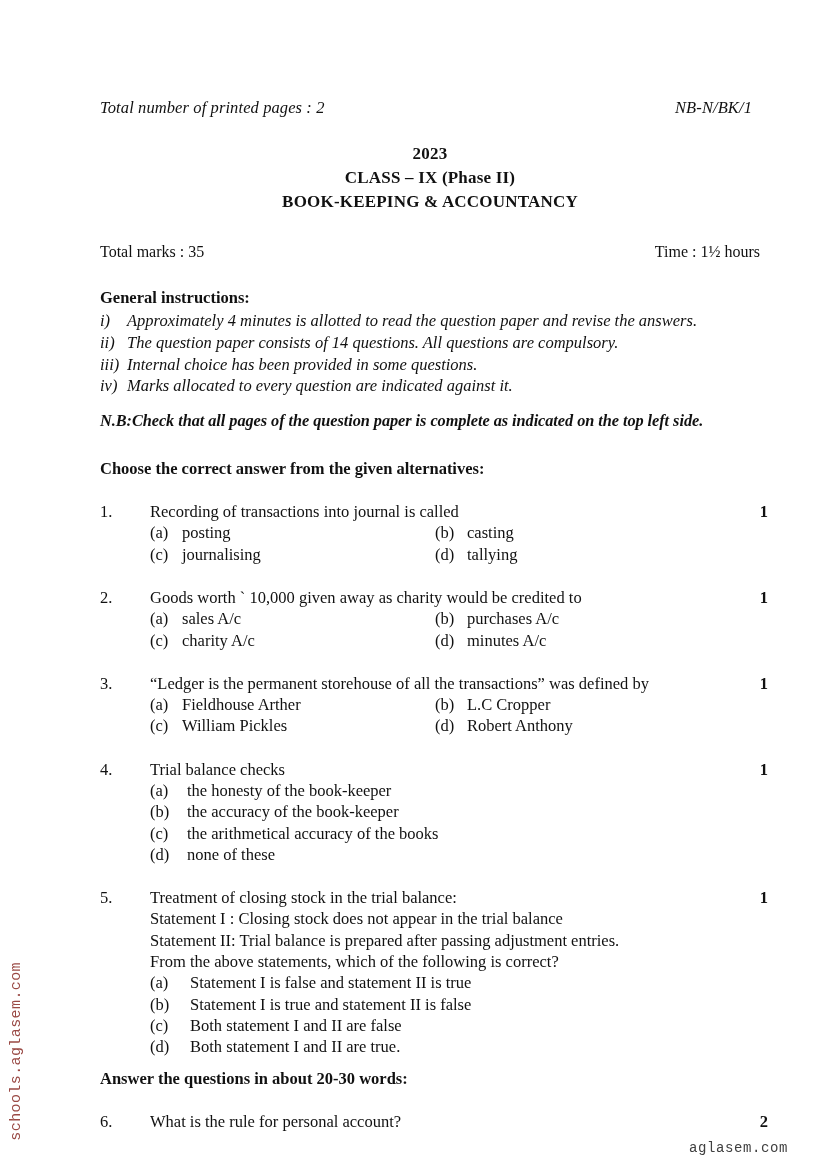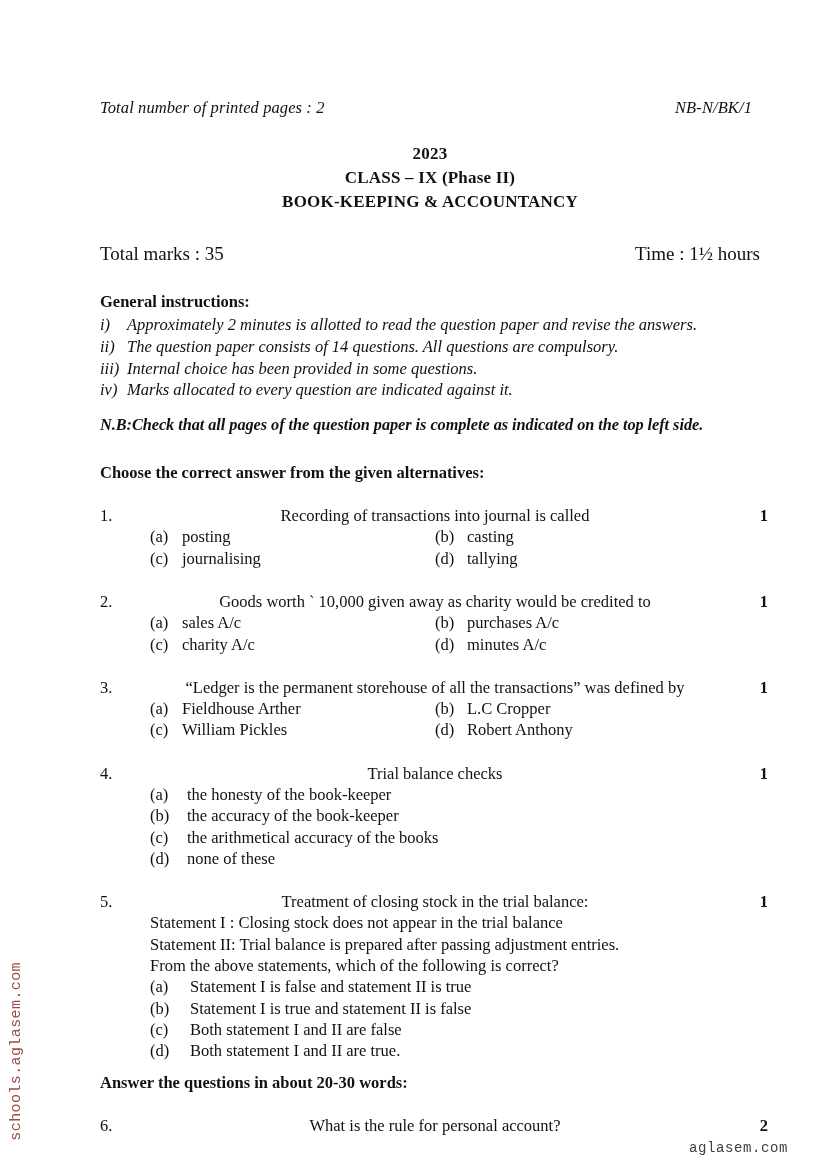--- a/index.html
+++ b/index.html
@@ -77,21 +77,21 @@
   .headings .h-year { font-size: 17px; }
   .headings .h-class { font-size: 17px; }
   .headings .h-subject { font-size: 17px; }
 
   
   .marks-row {
     display: flex;
     justify-content: space-between;
     align-items: baseline;
     margin-top: 29px;
-    font-size: 19px;
+    font-size: 16px;
   }
 
   
   .gi-title {
     margin-top: 27px;
     font-weight: bold;
     font-size: 16.5px;
   }
   .gi-list {
     margin-top: 2px;
@@ -132,21 +132,21 @@
     line-height: 1.29;
   }
   .q-head {
     display: flex;
     align-items: flex-start;
   }
   .q-num {
     width: 50px;
     flex: 0 0 50px;
   }
-  .q-text { flex: 1 1 auto; padding-right: 40px; text-align: center; }
+  .q-text { flex: 1 1 auto; padding-right: 40px; }
   .q-marks {
     position: absolute;
     right: -8px;
     top: 0;
     font-weight: bold;
     font-size: 16.5px;
   }
 
   
   .q-lines { margin-left: 50px; }
@@ -207,21 +207,21 @@
 
     <div class="marks-row">
       <span>Total marks : 35</span>
       <span>Time : 1½ hours</span>
     </div>
 
     <div class="gi-title">General instructions:</div>
     <div class="gi-list">
       <div class="gi-item">
         <span class="num">i)</span>
-        <span class="txt">Approximately 2 minutes is allotted to read the question paper and revise the answers.</span>
+        <span class="txt">Approximately 4 minutes is allotted to read the question paper and revise the answers.</span>
       </div>
       <div class="gi-item">
         <span class="num">ii)</span>
         <span class="txt">The question paper consists of 14 questions. All questions are compulsory.</span>
       </div>
       <div class="gi-item">
         <span class="num">iii)</span>
         <span class="txt">Internal choice has been provided in some questions.</span>
       </div>
       <div class="gi-item">

